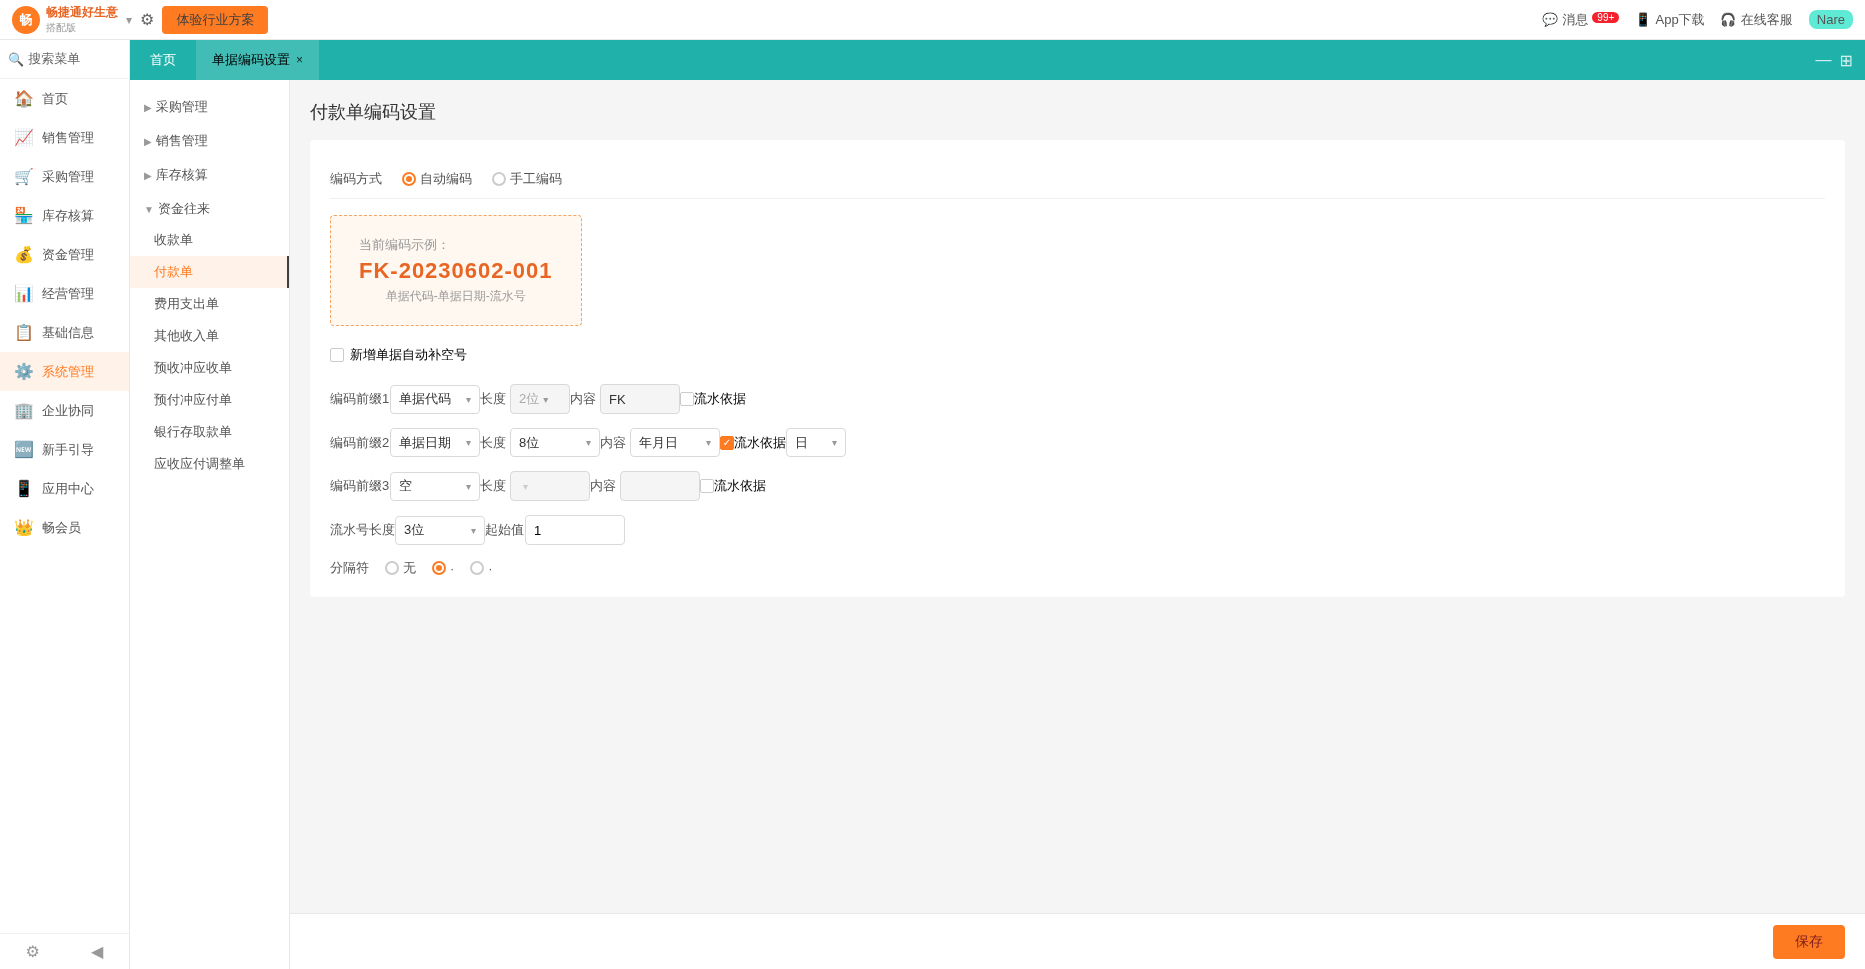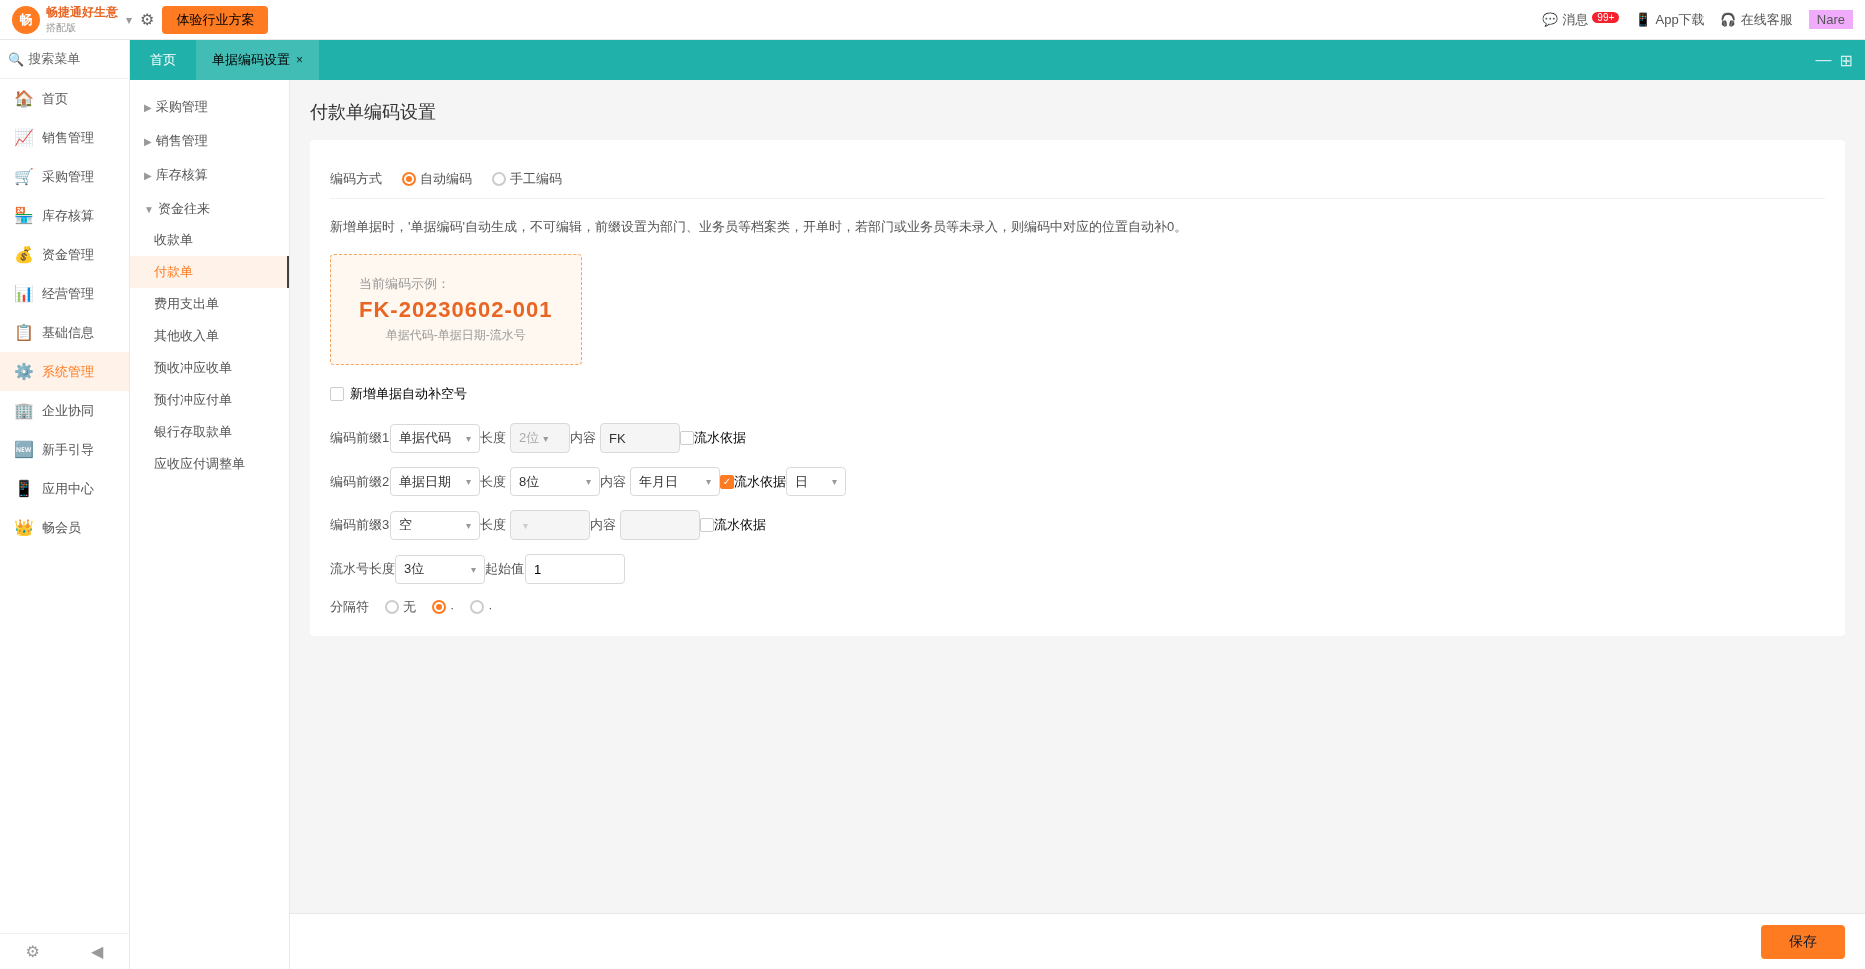--- a/index.html
+++ b/index.html
@@ -13,21 +13,21 @@
       align-items: center;
       padding: 0 12px;
       border-bottom: 1px solid #e8e8e8;
       flex-shrink: 0;
       justify-content: space-between;
     }
     .top-header-left { display: flex; align-items: center; gap: 8px; }
     .top-header-right { display: flex; align-items: center; gap: 16px; color: #666; font-size: 12px; }
     .brand-area { display: flex; align-items: center; gap: 6px; }
     .brand-logo { width: 28px; height: 28px; background: #ff7b22; border-radius: 50%; display: flex; align-items: center; justify-content: center; color: white; font-size: 14px; font-weight: bold; }
-    .try-btn { background: #ff7b22; color: #000000; border: none; border-radius: 4px; padding: 5px 14px; cursor: pointer; font-size: 13px; }
+    .try-btn { background: #ff7b22; color: #404040; border: none; border-radius: 4px; padding: 5px 14px; cursor: pointer; font-size: 13px; }
     .chevron-icon { color: #999; font-size: 12px; cursor: pointer; }
     .gear-icon-header { color: #666; cursor: pointer; font-size: 16px; }
     .badge { background: #f5222d; color: white; border-radius: 10px; padding: 0 5px; font-size: 10px; position: relative; top: -2px; }
     .header-right-item { display: flex; align-items: center; gap: 4px; cursor: pointer; color: #555; font-size: 12px; }
 
     
     .main-layout { display: flex; flex: 1; overflow: hidden; }
 
     
     .sidebar { width: 130px; background: #fff; border-right: 1px solid #e8e8e8; display: flex; flex-direction: column; flex-shrink: 0; }
@@ -96,21 +96,21 @@
     .content-input { height: 30px; border: 1px solid #d9d9d9; border-radius: 4px; padding: 0 8px; font-size: 13px; color: #333; background: #f5f5f5; min-width: 80px; }
 
     
     .separator-row { display: flex; align-items: center; gap: 16px; margin-top: 8px; }
     .sep-label { color: #555; font-size: 13px; }
     .sep-options { display: flex; align-items: center; gap: 16px; }
     .sep-option { display: flex; align-items: center; gap: 4px; cursor: pointer; color: #555; font-size: 13px; }
 
     
     .page-footer { height: 56px; background: #fff; border-top: 1px solid #e8e8e8; display: flex; align-items: center; justify-content: flex-end; padding: 0 20px; flex-shrink: 0; }
-    .save-btn { background: #ff7b22; color: #0f172a; border: none; border-radius: 4px; padding: 8px 28px; font-size: 14px; cursor: pointer; text-align: center; }
+    .save-btn { background: #ff7b22; color: #7f1d1d; border: none; border-radius: 4px; padding: 8px 22px; font-size: 14px; cursor: pointer; text-align: center; }
 
     
     .cb-checked { width: 14px; height: 14px; background: #ff7b22; border: 1px solid #ff7b22; border-radius: 2px; display: inline-flex; align-items: center; justify-content: center; color: white; font-size: 10px; }
     .cb-unchecked { width: 14px; height: 14px; border: 1px solid #ccc; border-radius: 2px; display: inline-flex; align-items: center; justify-content: center; }
   </style>
 </head>
 <body>
 
 <div class="top-header">
   <div class="top-header-left">
@@ -134,21 +134,21 @@
       <span class="badge">99+</span>
     </div>
     <div class="header-right-item">
       <span>📱</span>
       <span>App下载</span>
     </div>
     <div class="header-right-item">
       <span>🎧</span>
       <span>在线客服</span>
     </div>
-    <div class="header-right-item" style="background:#f0abfc;border-radius:0;padding:2px 8px;">
+    <div class="header-right-item" style="background:#5eead4;border-radius:8px;padding:2px 8px;">
       <span>Nare</span>
     </div>
   </div>
 </div>
 
 <div class="main-layout">
 
   <div class="sidebar">
     <div class="sidebar-search">
       <span>🔍</span>
@@ -275,21 +275,20 @@
                 <span class="radio-dot checked"></span>
                 <span>自动编码</span>
               </label>
               <label class="radio-option">
                 <span class="radio-dot"></span>
                 <span>手工编码</span>
               </label>
             </div>
 
             
-            <div class="info-text">新增单据时，'单据编码'自动生成，不可编辑，前缀设置为部门、业务员等档案类，开单时，若部门或业务员等未录入，则编码中对应的位置自动补0。</div>
 
             
             <div class="preview-box">
               <div style="font-size:13px;color:#999;margin-bottom:4px;">当前编码示例：</div>
               <div class="preview-code">FK-20230602-001</div>
               <div class="preview-desc">单据代码-单据日期-流水号</div>
             </div>
 
             
             <div class="checkbox-row">

